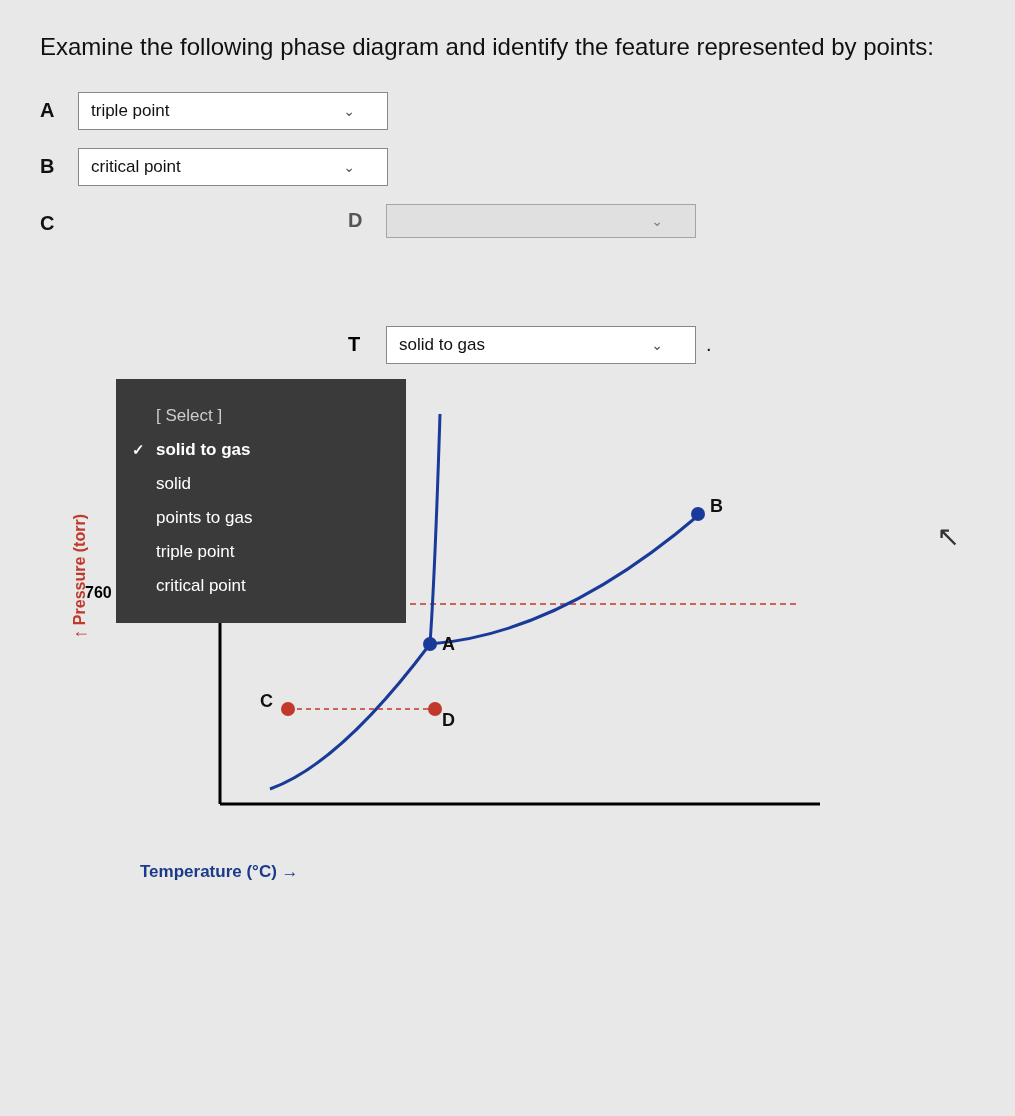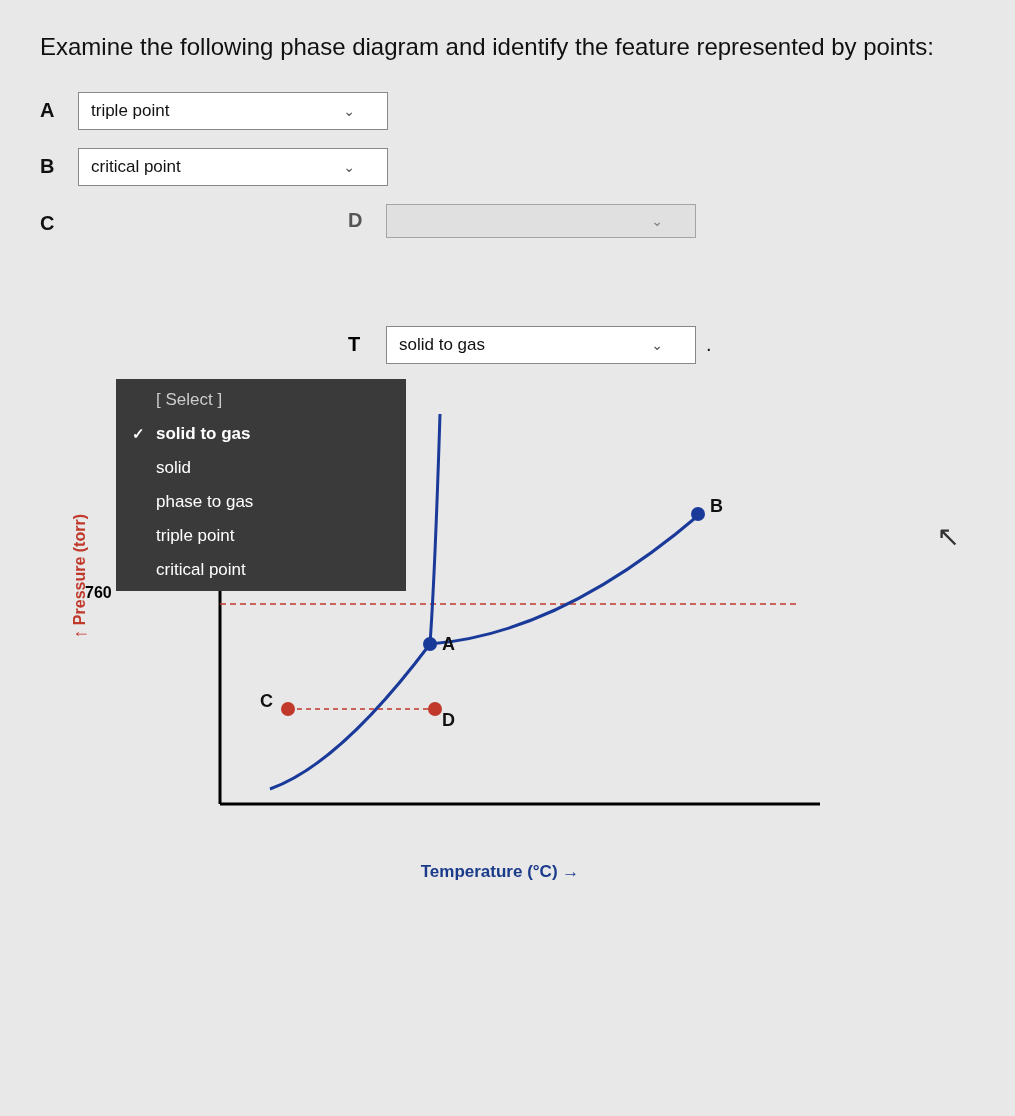--- a/index.html
+++ b/index.html
@@ -50,21 +50,21 @@
       margin-left: 8px;
     }
     .dropdown-menu {
       position: absolute;
       top: 175px;
       left: 38px;
       background: #3a3a3a;
       color: white;
       width: 290px;
       z-index: 100;
-      padding: 4px 0;
+      padding: 20px 0;
       font-size: 17px;
     }
     .dropdown-item {
       padding: 7px 16px;
       cursor: pointer;
       display: flex;
       align-items: center;
       gap: 6px;
     }
     .dropdown-item.placeholder {
@@ -111,21 +111,21 @@
       <div class="dropdown-item selected">
         <span class="checkmark">✓</span>
         <span>solid to gas</span>
       </div>
       <div class="dropdown-item">
         <span class="checkmark"></span>
         <span>solid</span>
       </div>
       <div class="dropdown-item">
         <span class="checkmark"></span>
-        <span>phase to gas</span>
+        <span>points to gas</span>
       </div>
       <div class="dropdown-item">
         <span class="checkmark"></span>
         <span>triple point</span>
       </div>
       <div class="dropdown-item">
         <span class="checkmark"></span>
         <span>critical point</span>
       </div>
     </div>
@@ -184,17 +184,17 @@
       <text x="570" y="118" font-size="18" font-weight="bold" fill="#111">B</text>
 
       <circle cx="148" cy="315" r="7" fill="#c0392b"></circle>
       <text x="120" y="313" font-size="18" font-weight="bold" fill="#111">C</text>
 
       <circle cx="295" cy="315" r="7" fill="#c0392b"></circle>
       <text x="302" y="332" font-size="18" font-weight="bold" fill="#111">D</text>
     </svg>
     
     
-    <div style="text-align:center; margin-top:4px; font-size:17px; color:#1a3a8a; font-weight:bold;">Temperature (°C) →</div>
+    <div style="text-align:left; margin-top:4px; font-size:17px; color:#1a3a8a; font-weight:bold;">Temperature (°C) →</div>
   </div>
 </div>
 
 <div style="position:absolute; right:55px; top:520px; font-size:28px; color:#333;">↖</div>
 
 </body></html>

